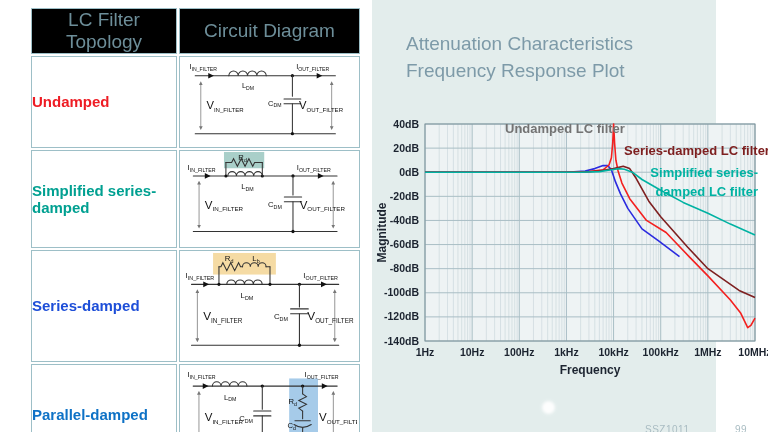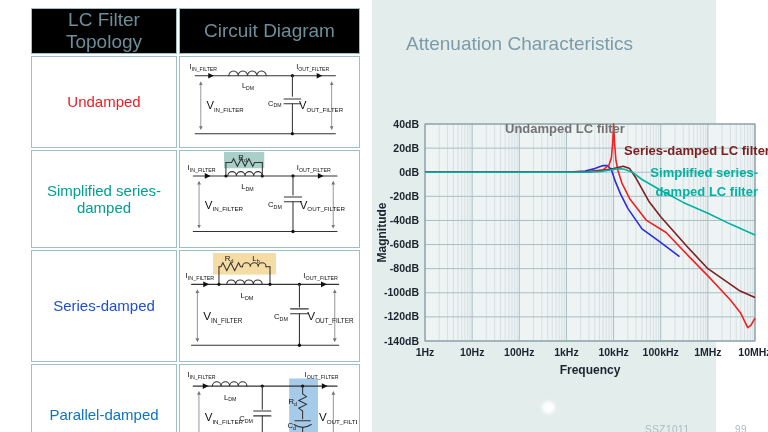--- a/index.html
+++ b/index.html
@@ -5,21 +5,21 @@
   html,body{margin:0;padding:0;background:#fff;}
   #stage{position:relative;width:768px;height:432px;overflow:hidden;
          font-family:"Liberation Sans",sans-serif;background:#fff;}
 
   
   .left-panel{position:absolute;left:0;top:0;width:372px;height:432px;background:#ffffff;}
   table.topo{position:absolute;left:29px;top:6px;width:333px;
              border-collapse:separate;border-spacing:2px;table-layout:fixed;}
   table.topo th, table.topo td{border:1px solid #9dbfc7;padding:0;vertical-align:middle;}
   table.topo th{height:22px;background:#000000;color:#6d8e99;font-size:19px;font-weight:400;text-align:center;}
-  td.topo-cell{text-align:center;font-size:15px;font-weight:400;line-height:1.15;}
+  td.topo-cell{text-align:left;font-size:15px;font-weight:700;line-height:1.15;}
   td.circ-cell{text-align:center;background:#fff;}
   .r1 td{height:88px}.r2 td{height:94px}.r3 td{height:110px}.r4 td{height:100px}
   .c-red{color:#ee1c24}.c-teal{color:#00a091}.c-olive{color:#1d4ed8}.c-blue{color:#0e72c6}
 
   
   .lbl{font-family:"Liberation Sans",sans-serif;font-size:8px;fill:#111}
   .sub{font-size:5.5px}
   .vl{font-size:12px}
   .vsub{font-size:6.5px}
   .cw{fill:none;stroke:#333;stroke-width:1.1;stroke-linecap:round}
@@ -220,20 +220,21 @@
             </svg>
           </td>
         </tr>
       </tbody>
     </table>
   </div>
 
   <div class="right-panel">
     <div class="plot-title">
       <div>Attenuation Characteristics</div>
+      <div>Frequency Response Plot</div>
     </div>
 
     <svg id="plot-svg" width="396" height="300">
         <rect x="53" y="24" width="330" height="217" fill="#eef3f4"></rect>
         <line x1="67.19141408130197" y1="24" x2="67.19141408130197" y2="241" stroke="#ccd9dd" stroke-width="0.7"></line>
         <line x1="75.4928591510698" y1="24" x2="75.4928591510698" y2="241" stroke="#ccd9dd" stroke-width="0.7"></line>
         <line x1="81.38282816260394" y1="24" x2="81.38282816260394" y2="241" stroke="#ccd9dd" stroke-width="0.7"></line>
         <line x1="85.95144306155518" y1="24" x2="85.95144306155518" y2="241" stroke="#ccd9dd" stroke-width="0.7"></line>
         <line x1="89.68427323237177" y1="24" x2="89.68427323237177" y2="241" stroke="#ccd9dd" stroke-width="0.7"></line>
         <line x1="92.84033617210068" y1="24" x2="92.84033617210068" y2="241" stroke="#ccd9dd" stroke-width="0.7"></line>

